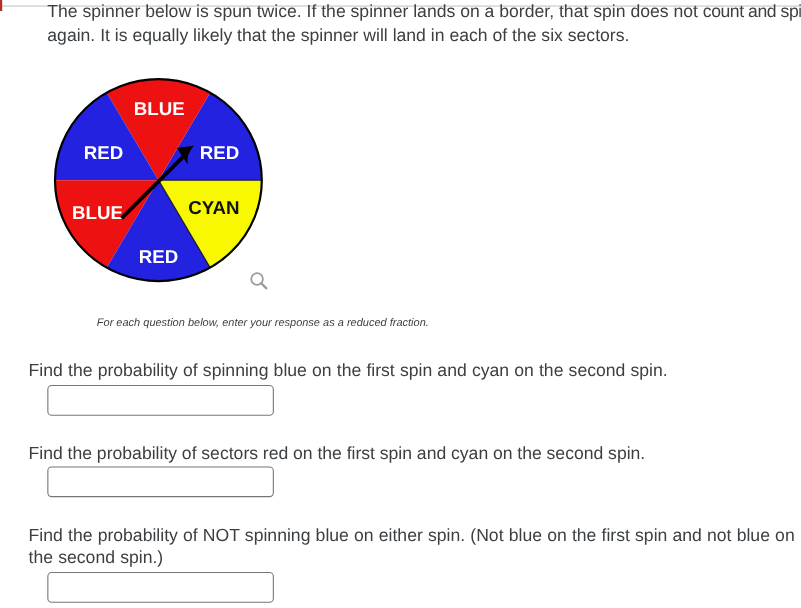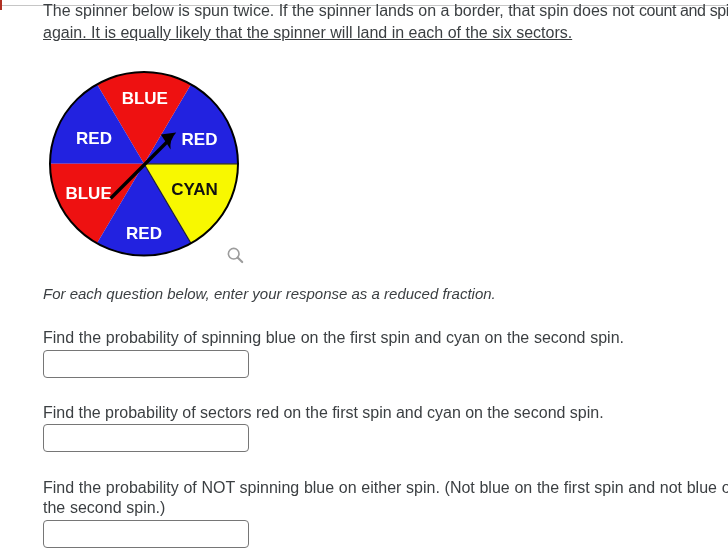--- a/index.html
+++ b/index.html
@@ -5,29 +5,29 @@
   html,body{margin:0;padding:0;}
   body{
     width:728px;height:553px;overflow:hidden;position:relative;
     background:#ffffff;
     font-family:"Liberation Sans",sans-serif;
     color:#3b3f42;
   }
   .hairline{position:absolute;left:0;top:5px;width:728px;height:1px;background:#c6c6c6;}
   .reddash{position:absolute;left:0;top:0;width:2px;height:10px;background:#b03022;}
   .txt{position:absolute;left:43px;font-size:16px;line-height:21.4px;white-space:nowrap;}
-  .q{position:absolute;left:43px;font-size:16px;line-height:21.4px;white-space:nowrap;word-spacing:0.25px;}
+  .q{position:absolute;left:26px;font-size:16px;line-height:21.4px;white-space:nowrap;word-spacing:0.25px;}
   .inp{position:absolute;left:43px;width:204px;height:26px;border:1px solid #767676;border-radius:4px;background:#fff;}
 </style>
 </head>
 <body>
   <div class="hairline"></div>
   <div class="reddash"></div>
 
-  <div class="txt" style="top:0.4px;">The spinner below is spun twice. If the spinner lands on a border, that spin does not <span style="letter-spacing:-0.4px;">count and spins</span><br><span style="word-spacing:0;text-decoration:underline;">again. It is equally likely that the spinner will land in each of the six sectors.</span></div>
+  <div class="txt" style="top:0.4px;">The spinner below is spun twice. If the spinner lands on a border, that spin does not <span style="letter-spacing:-0.4px;">count and spins</span><br><span style="word-spacing:0;">again. It is equally likely that the spinner will land in each of the six sectors.</span></div>
 
   <svg style="position:absolute;left:40px;top:62px;" width="210" height="204" viewBox="40 62 210 204">
     <g>
       <path d="M144,163.8 L238,163.8 A94,91.8 0 0 0 191,84.3 Z" fill="#2222e0"></path>
       <path d="M144,163.8 L191,84.3 A94,91.8 0 0 0 97,84.3 Z" fill="#ee1111"></path>
       <path d="M144,163.8 L97,84.3 A94,91.8 0 0 0 50,163.8 Z" fill="#2222e0"></path>
       <path d="M144,163.8 L50,163.8 A94,91.8 0 0 0 97,243.3 Z" fill="#ee1111"></path>
       <path d="M144,163.8 L97,243.3 A94,91.8 0 0 0 191,243.3 Z" fill="#2222e0"></path>
       <path d="M144,163.8 L191,243.3 A94,91.8 0 0 0 238,163.8 Z" fill="#f8f800"></path>
       <path d="M144,163.8 L237.5,163.8" stroke="#1a1a38" stroke-width="1.2"></path>
@@ -46,21 +46,21 @@
       <path d="M110.5,198.5 L168,141" stroke="#000" stroke-width="3.4" fill="none"></path>
       <path d="M176.2,132.6 L160.8,134.6 L170.6,149.6 Q169.3,140.2 176.2,132.6 Z" fill="#000"></path>
     </g>
   </svg>
 
   <svg style="position:absolute;left:225px;top:245px;" width="22" height="22" viewBox="0 0 22 22">
     <circle cx="8.7" cy="8.7" r="5.3" fill="none" stroke="#9c9c9c" stroke-width="1.6"></circle>
     <path d="M12.6,12.6 L17.2,17.1" stroke="#9c9c9c" stroke-width="2.1" stroke-linecap="round" fill="none"></path>
   </svg>
 
-  <div class="txt" style="top:283px;font-style:italic;font-size:15px;word-spacing:0;">For each question below, enter your response as a reduced fraction.</div>
+  <div class="txt" style="top:283px;font-style:italic;font-size:10px;word-spacing:0;margin-left:45px;">For each question below, enter your response as a reduced fraction.</div>
 
   <div class="q" style="top:326.5px;">Find the probability of spinning blue on the first spin and cyan on the second spin.</div>
   <div class="inp" style="top:350px;"></div>
 
   <div class="q" style="top:401.5px;word-spacing:-0.1px;">Find the probability of sectors red on the first spin and cyan on the second spin.</div>
   <div class="inp" style="top:424px;"></div>
 
   <div class="q" style="top:477.7px;line-height:20.6px;">Find the probability of NOT spinning blue on either spin. (Not blue on the first spin and not blue on<br>the second spin.)</div>
   <div class="inp" style="top:520px;"></div>
 

